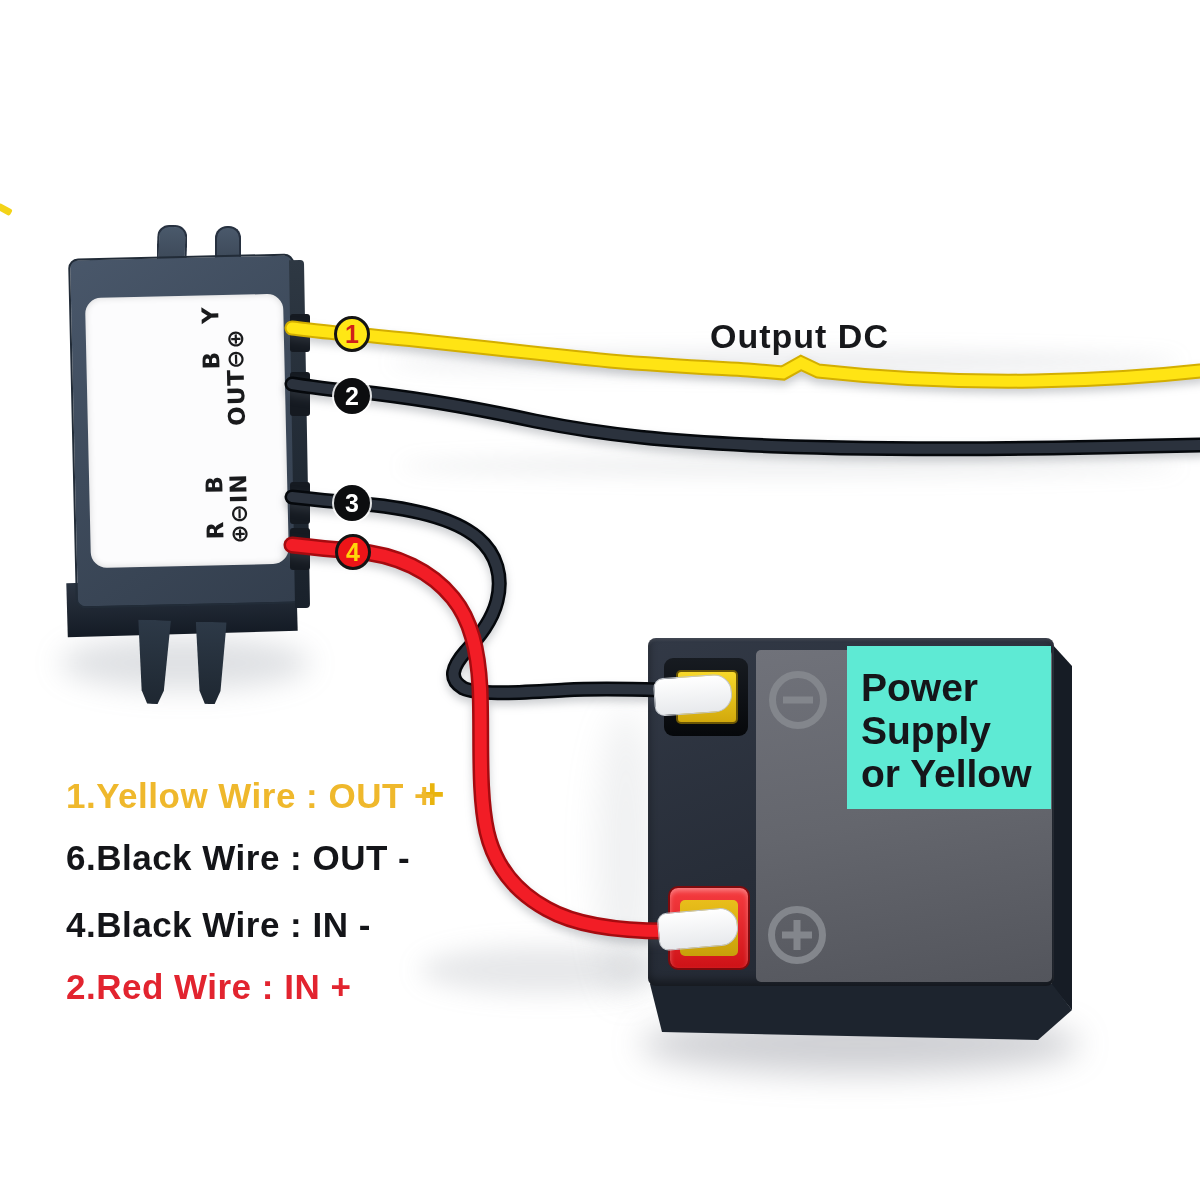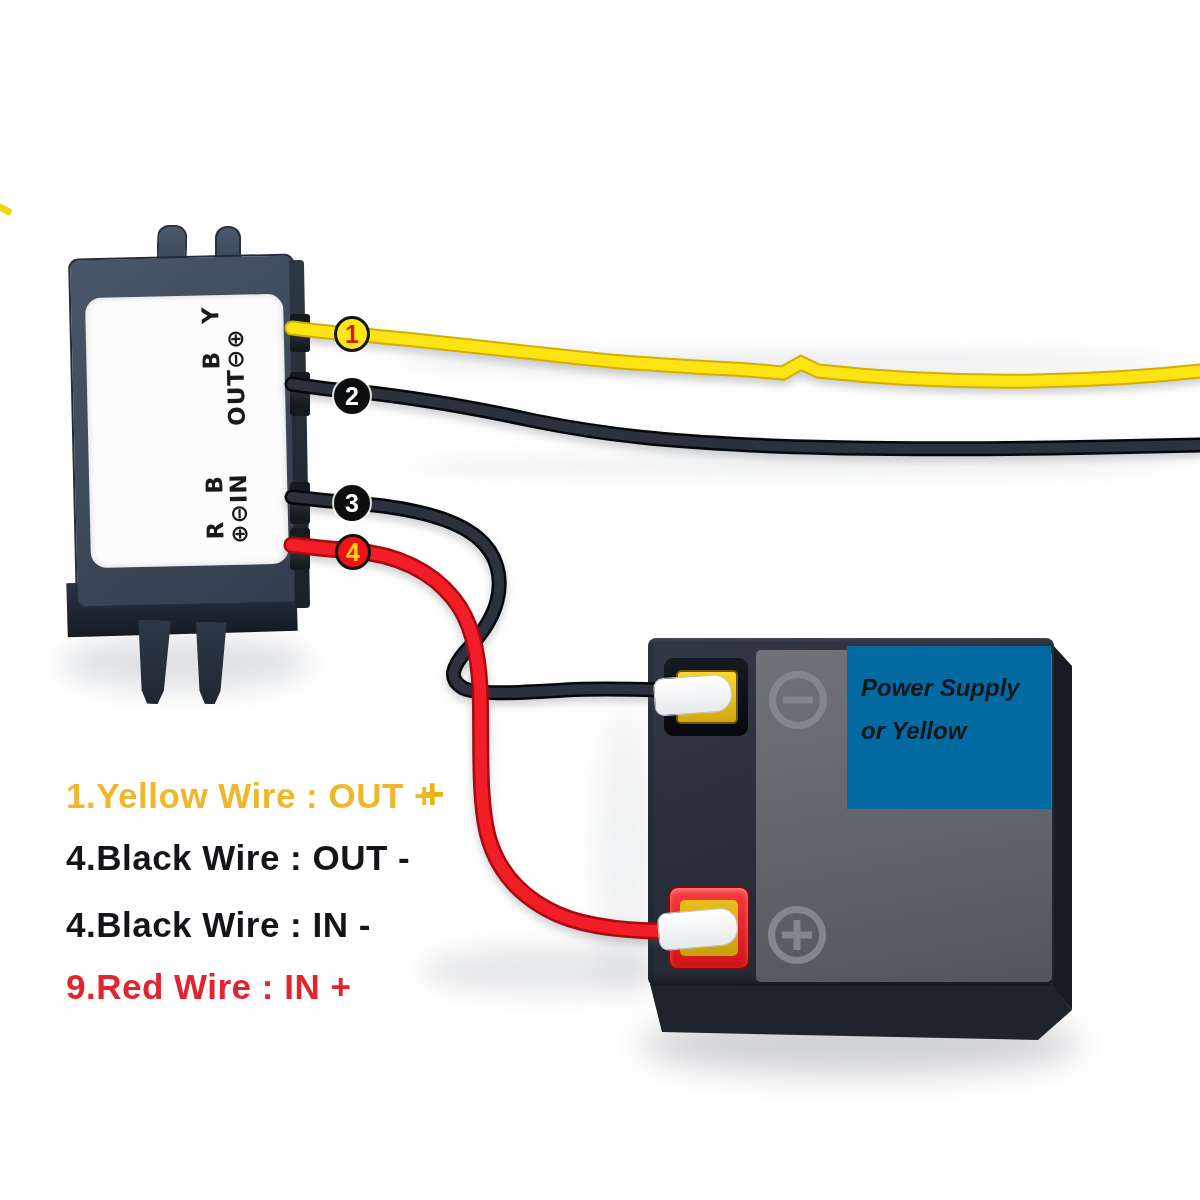--- a/index.html
+++ b/index.html
@@ -20,23 +20,23 @@
   .batt{position:absolute;z-index:1;}
   #batt-right-face{left:646px;top:630px;width:432px;height:416px;background:#161c25;
     clip-path:polygon(406px 14px,426px 36px,426px 380px,406px 356px);}
   #batt-bottom-face{left:646px;top:630px;width:432px;height:416px;background:#1d242e;
     clip-path:polygon(4px 354px,406px 354px,426px 380px,392px 410px,16px 402px);}
   #batt-face{left:648px;top:638px;width:406px;height:348px;border-radius:8px;
     background:linear-gradient(160deg,#323946 0%,#272d38 55%,#222832 100%);
     box-shadow:inset 0 2px 3px rgba(255,255,255,.10),inset 0 -5px 10px rgba(0,0,0,.45);}
   #batt-panel{left:756px;top:650px;width:296px;height:332px;border-radius:5px;
     background:linear-gradient(170deg,#70727a 0%,#64666d 50%,#53555c 100%);}
-  #batt-label{left:847px;top:646px;width:204px;height:163px;background:#0369a1;
-    color:#15161a;font-weight:bold;font-size:24px;line-height:43px;
-    padding:20px 0 0 14px;box-sizing:border-box;font-style:italic;}
+  #batt-label{left:847px;top:646px;width:204px;height:163px;background:#5eead4;
+    color:#15161a;font-weight:bold;font-size:39px;line-height:43px;
+    padding:20px 0 0 14px;box-sizing:border-box;}
   .term-symbol{position:absolute;width:58px;height:58px;border:7px solid #83868c;border-radius:50%;box-sizing:border-box;z-index:1;}
   .term-symbol .bar-h{position:absolute;left:50%;top:50%;width:30px;height:7px;background:#83868c;transform:translate(-50%,-50%);}
   .term-symbol .bar-v{position:absolute;left:50%;top:50%;width:7px;height:30px;background:#83868c;transform:translate(-50%,-50%);}
   #sym-minus{left:769px;top:671px;}
   #sym-plus{left:768px;top:906px;}
   #neg-housing{left:664px;top:658px;width:84px;height:78px;border-radius:9px;
     background:linear-gradient(180deg,#171b21,#06080b);}
   #neg-inner{left:676px;top:670px;width:62px;height:54px;border-radius:5px;
     background:linear-gradient(180deg,#f8d82a,#d2a90c);border:2px solid #6b5605;box-sizing:border-box;}
   #pos-outer{left:668px;top:886px;width:82px;height:84px;border-radius:10px;
@@ -187,20 +187,21 @@
   <div class="badge" id="badge2">
       <span>2</span>
     </div>
   <div class="badge" id="badge3">
       <span>3</span>
     </div>
   <div class="badge" id="badge4">
       <span>4</span>
     </div>
 
+  <div id="output-dc">Output DC</div>
   <div id="plus-mark">+</div>
 
   <div class="legend-line" id="legend-1">1.Yellow Wire : OUT +</div>
-  <div class="legend-line" id="legend-2">4.Black Wire : OUT -</div>
+  <div class="legend-line" id="legend-2">6.Black Wire : OUT -</div>
   <div class="legend-line" id="legend-3">4.Black Wire : IN -</div>
-  <div class="legend-line" id="legend-4">9.Red Wire : IN +</div>
+  <div class="legend-line" id="legend-4">2.Red Wire : IN +</div>
 
 </div>
 
 </body></html>

